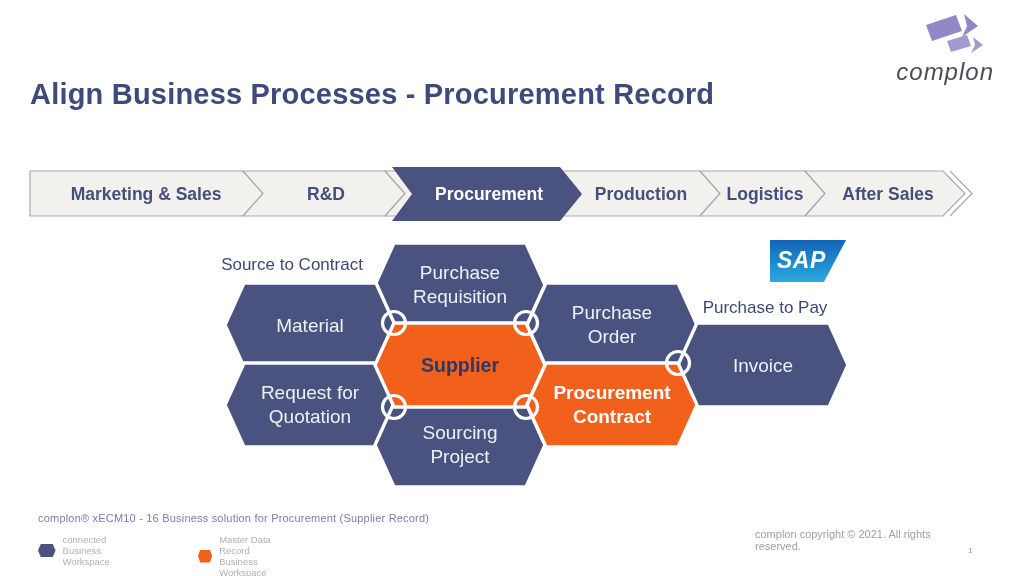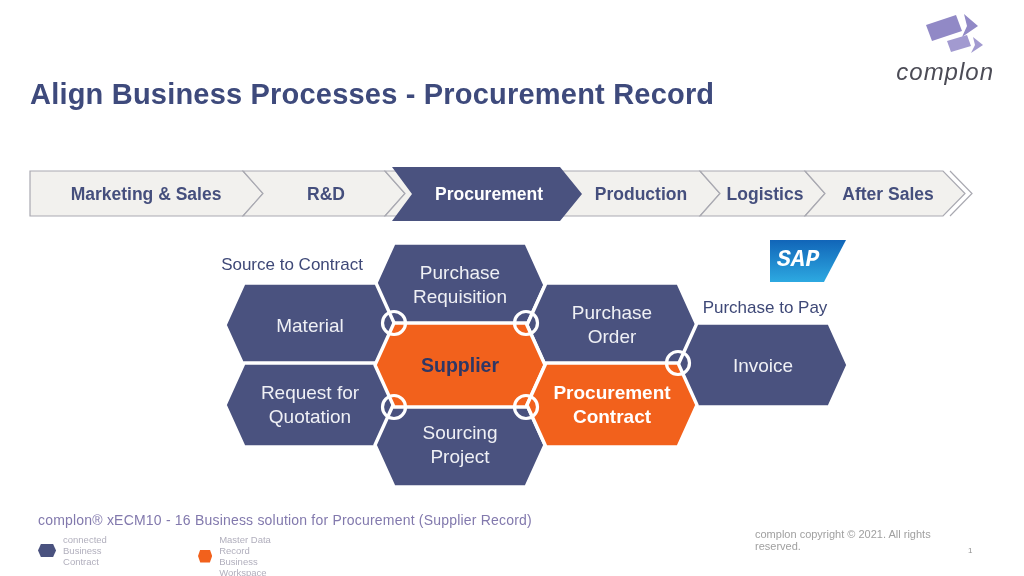--- a/index.html
+++ b/index.html
@@ -38,24 +38,24 @@
   .hex-label-bold-white { font-size:19px; font-weight:bold; fill:#ffffff; text-anchor:middle; }
   .connector-circle { fill:none; stroke:#ffffff; stroke-width:3.2; }
   .flow-label { font-size:17px; fill:#3e4877; text-anchor:middle;
                 font-family:"Liberation Sans", sans-serif; }
 
   
   .sap-logo { position:absolute; left:770px; top:240px; width:76px; height:42px;
               background:linear-gradient(180deg,#1165b8 0%,#2da9e1 100%);
               clip-path:polygon(0 0, 100% 0, 71% 100%, 0 100%); }
   .sap-logo span { position:absolute; left:7px; top:7px; color:#ffffff; font-weight:bold;
-                   font-style:italic; font-size:23px; letter-spacing:0.5px;font-family:Liberation Mono, monospace; }
+                   font-style:italic; font-size:23px; letter-spacing:0.5px; }
 
   
-  .footer-note { position:absolute; left:38px; top:512px; font-size:14px; color:#8279ad;
+  .footer-note { position:absolute; left:38px; top:512px; font-size:11px; color:#8279ad;
                  letter-spacing:0.2px; }
   .legend { position:absolute; left:38px; top:534px; height:14px; }
   .legend-item { position:absolute; top:0; display:flex; align-items:center; }
   .legend-item.li-0 { left:0; }
   .legend-item.li-1 { left:160px; }
   .legend-hex { width:36px; height:13px; margin-right:7px;
                 clip-path:polygon(16% 0, 84% 0, 100% 50%, 84% 100%, 16% 100%, 0 50%); }
   .legend-hex.lh-0 { background:#4a527f; }
   .legend-hex.lh-1 { background:#f2611c; }
   .legend-label { font-size:9.5px; color:#b1afbd; }
@@ -136,21 +136,21 @@
 
   <div class="sap-logo">
     <span>SAP</span>
   </div>
 
   <div class="footer-note">complon®  xECM10 - 16 Business solution  for Procurement  (Supplier  Record)</div>
 
   <div class="legend">
     <div class="legend-item li-0">
       <div class="legend-hex lh-0"></div>
-      <div class="legend-label">connected Business Contract</div>
+      <div class="legend-label">connected Business Workspace</div>
     </div>
     <div class="legend-item li-1">
       <div class="legend-hex lh-1"></div>
       <div class="legend-label">Master Data Record Business Workspace</div>
     </div>
   </div>
 
   <div class="copyright">complon  copyright © 2021. All rights reserved.</div>
   <div class="page-number">1</div>
 

